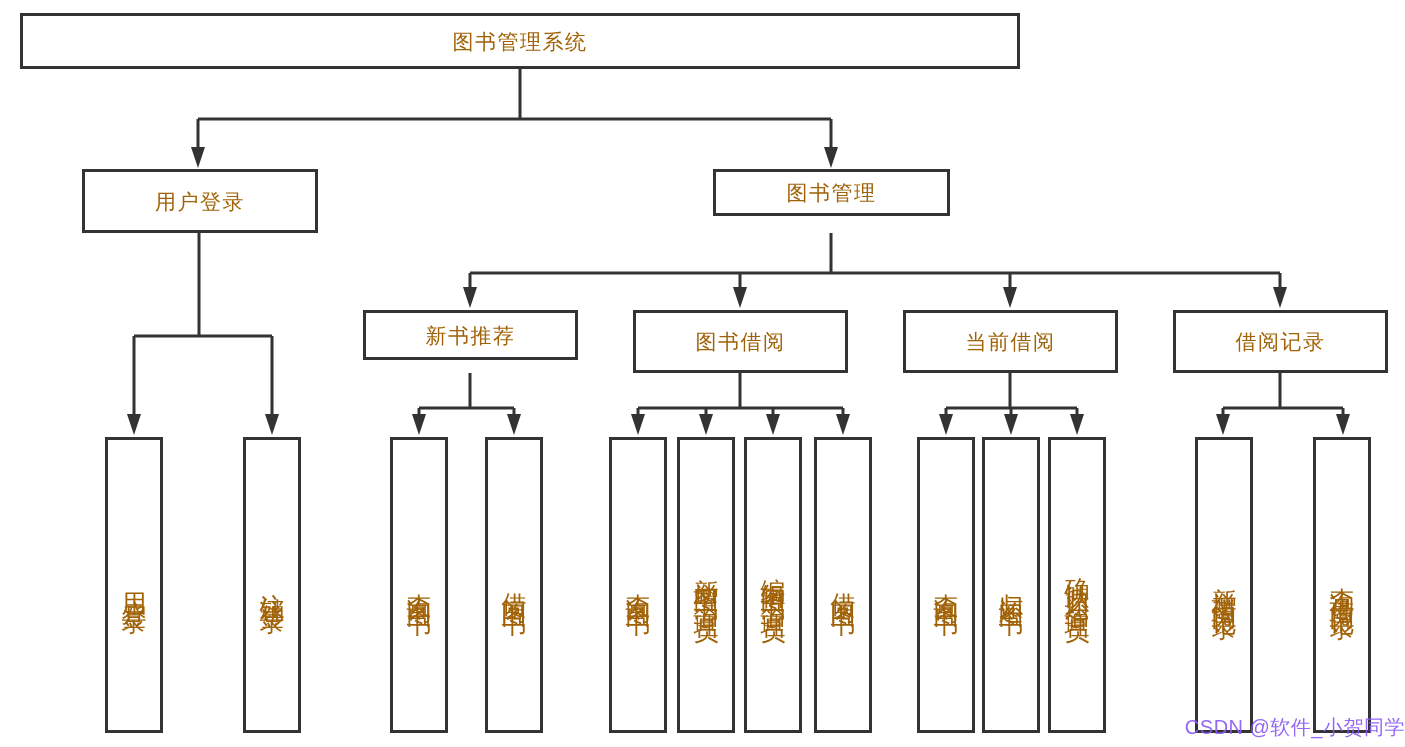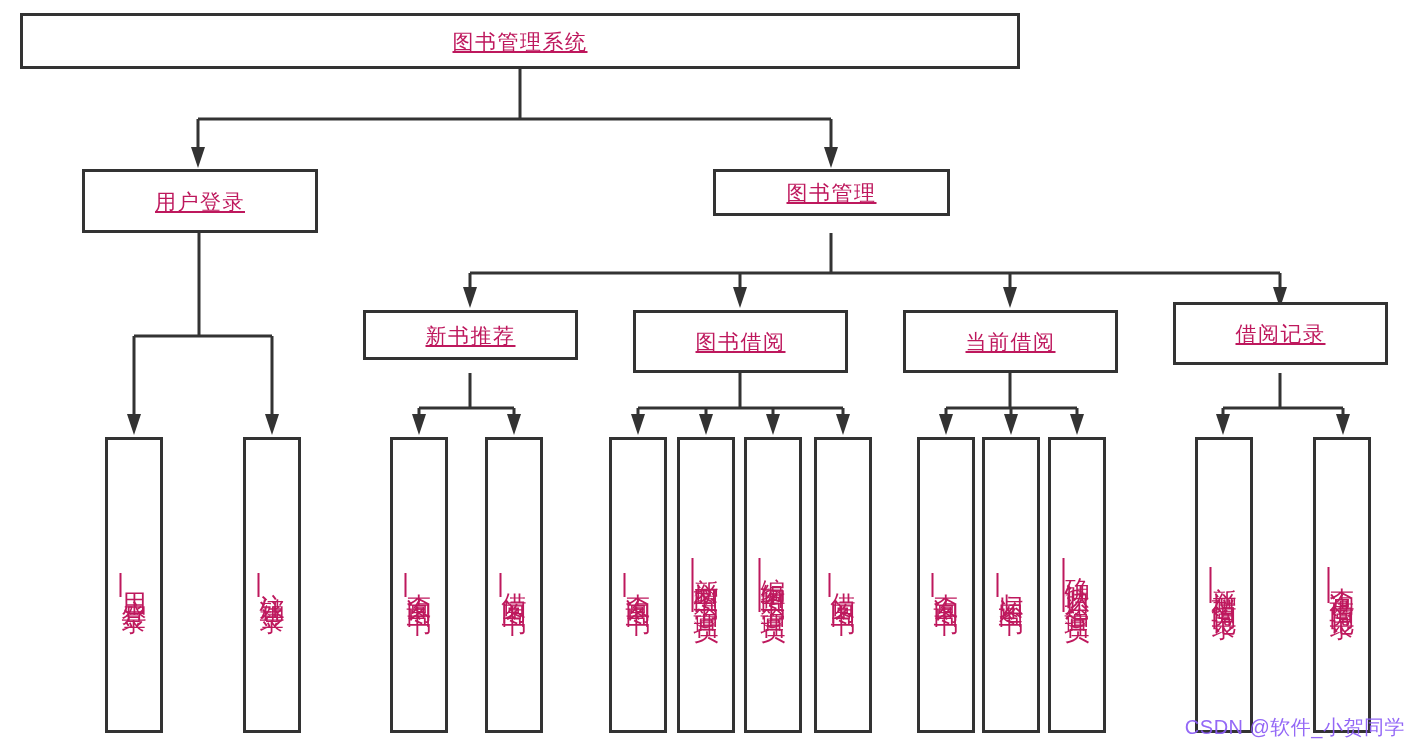--- a/index.html
+++ b/index.html
@@ -13,24 +13,23 @@
   .connectors{position:absolute;left:0;top:0;z-index:0;}
   .box{
     position:absolute;
     box-sizing:border-box;
     border:3px solid #333333;
     background:#ffffff;
     display:flex;align-items:center;justify-content:center;
     z-index:1;
   }
   .lbl{
-    color:#be185d;
+    color:#a16207;
     line-height:1;
     white-space:nowrap;
-    text-decoration:underline;
   }
   .hbox .lbl{
     font-size:21px;
     letter-spacing:1.5px;
     font-weight:500;
   }
   .vbox .lbl{
     writing-mode:vertical-rl;
     text-orientation:mixed;
     font-size:25px;
@@ -88,21 +87,21 @@
 
   <div class="box hbox" style="left:363px;top:310px;width:215px;height:50px">
     <span class="lbl">新书推荐</span>
   </div>
   <div class="box hbox" style="left:633px;top:310px;width:215px;height:63px">
     <span class="lbl">图书借阅</span>
   </div>
   <div class="box hbox" style="left:903px;top:310px;width:215px;height:63px">
     <span class="lbl">当前借阅</span>
   </div>
-  <div class="box hbox" style="left:1173px;top:302px;width:215px;height:63px">
+  <div class="box hbox" style="left:1173px;top:310px;width:215px;height:63px">
     <span class="lbl">借阅记录</span>
   </div>
 
   <div class="box vbox" style="left:105px;top:437px;width:58px;height:296px">
     <span class="lbl">用户登录</span>
   </div>
   <div class="box vbox" style="left:243px;top:437px;width:58px;height:296px">
     <span class="lbl">注销登录</span>
   </div>
 

